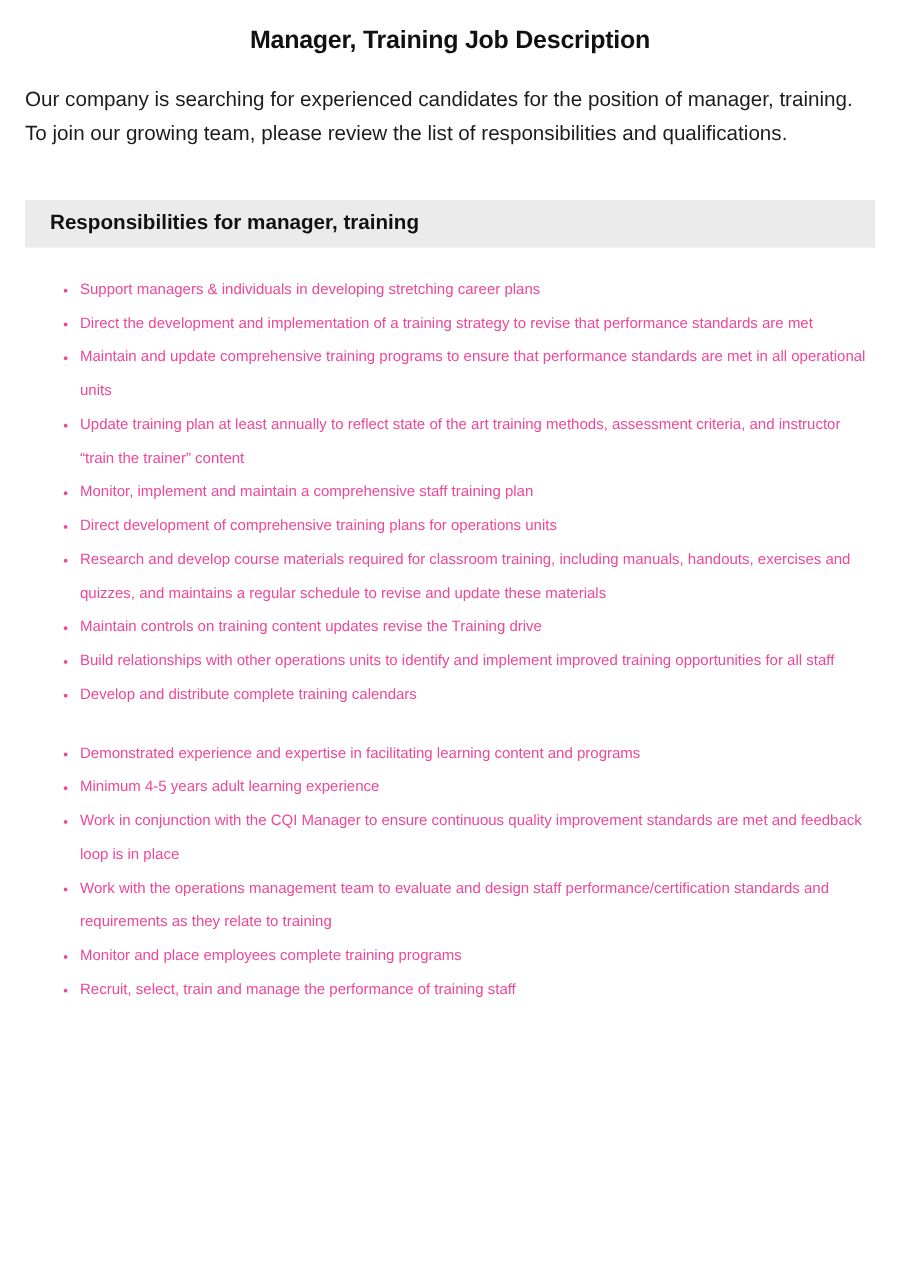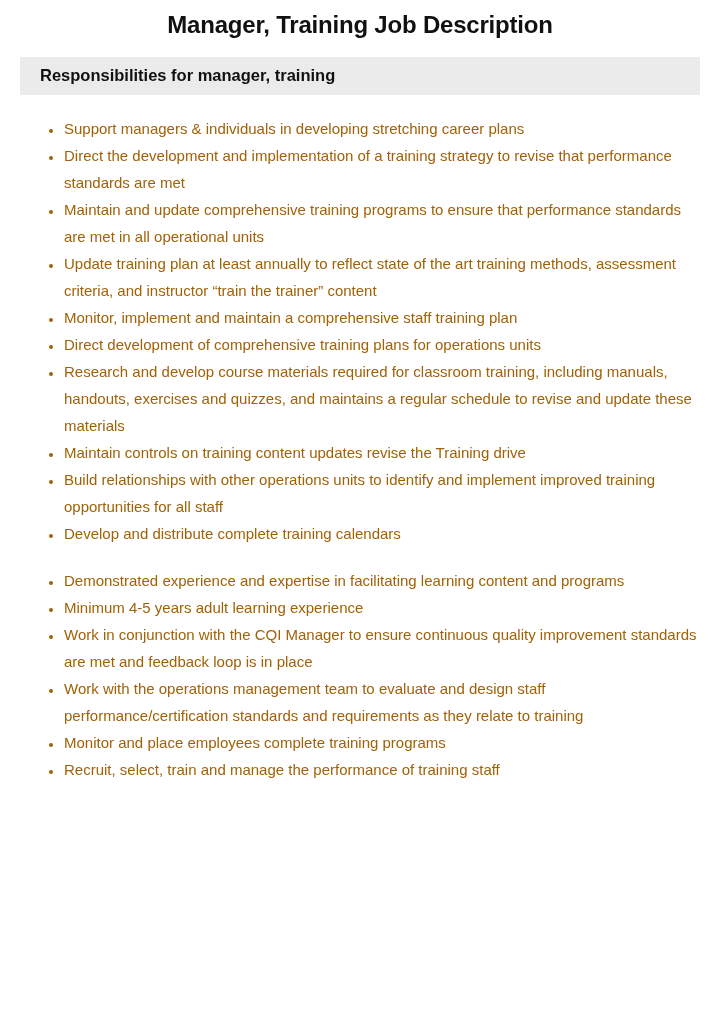--- a/index.html
+++ b/index.html
@@ -14,63 +14,64 @@
     color: #1c1c1c;
     -webkit-font-smoothing: antialiased;
   }
   .page {
     width: 720px;
     min-height: 1030px;
     padding: 0 20px 30px 20px;
   }
   .title {
     text-align: center;
-    font-size: 24px;
+    font-size: 20px;
     font-weight: 700;
-    margin: 4px;
+    margin: 14px;
     padding-top: 7px;
     letter-spacing: -0.2px;
     color: #111111;
   }
   .intro {
     font-size: 16.5px;
     line-height: 27px;
     margin: 23px 0 0 0;
     color: #1c1c1c;
   }
   .section-bar {
     background: #ebebeb;
-    margin-top: 18px;
+    margin-top: 39px;
     padding: 9px 20px 10px 20px;
   }
   .section-heading {
     font-size: 16.5px;
     font-weight: 700;
     margin: 0;
     color: #111111;
   }
   .bullet-list {
     margin: 20px 0 0 0;
     padding: 0 0 0 43px;
-    font-size: 15px;
+    font-size: 12px;
     line-height: 27px;
-    color: #a16207;
+    color: #ec4899;
   }
   .bullet-list li {
     padding-left: 1px;
   }
   .bullet-list li::marker {
     font-size: 0.78em;
   }
 </style>
 </head>
 <body>
 
 <div class="page">
   <h1 class="title">Manager, Training Job Description</h1>
+  <p class="intro">Our company is searching for experienced candidates for the position of manager, training. To join our growing team, please review the list of responsibilities and qualifications.</p>
   <div id="sections-root">
       <div class="section-bar">
         <h2 class="section-heading">Responsibilities for manager, training</h2>
       </div>
       <ul class="bullet-list">
         <li>Support managers &amp; individuals in developing stretching career plans</li>
         <li>Direct the development and implementation of a training strategy to revise that performance standards are met</li>
         <li>Maintain and update comprehensive training programs to ensure that performance standards are met in all operational units</li>
         <li>Update training plan at least annually to reflect state of the art training methods, assessment criteria, and instructor “train the trainer” content</li>
         <li>Monitor, implement and maintain a comprehensive staff training plan</li>

